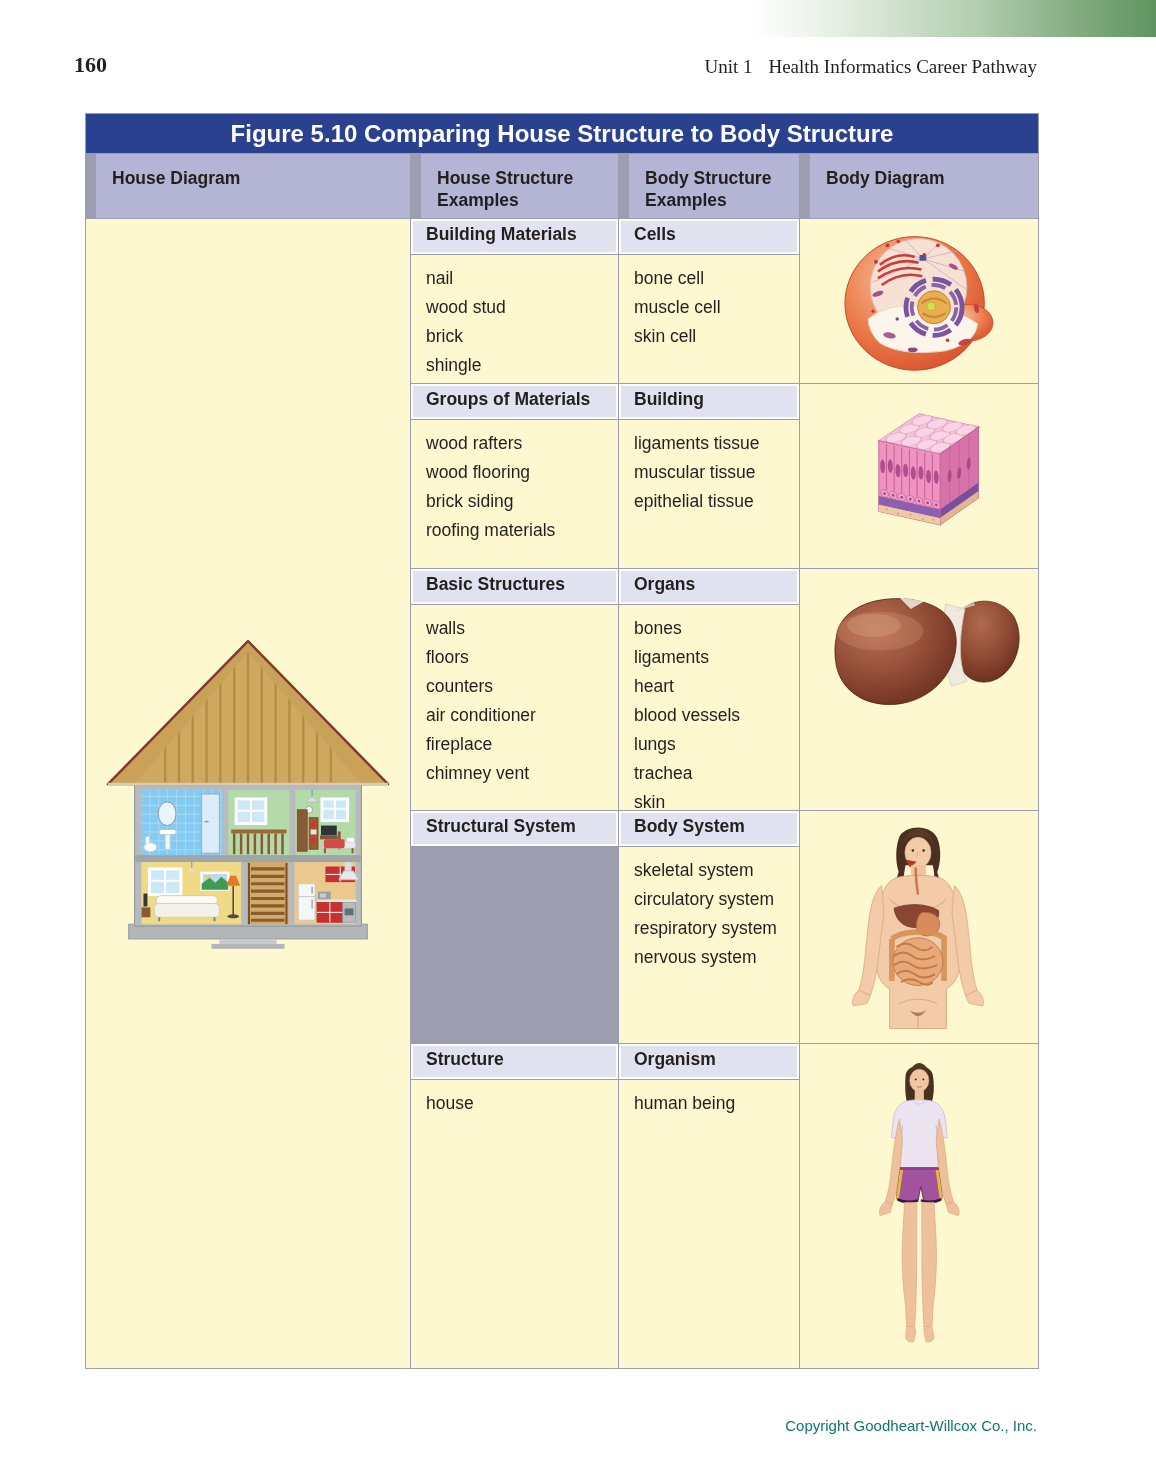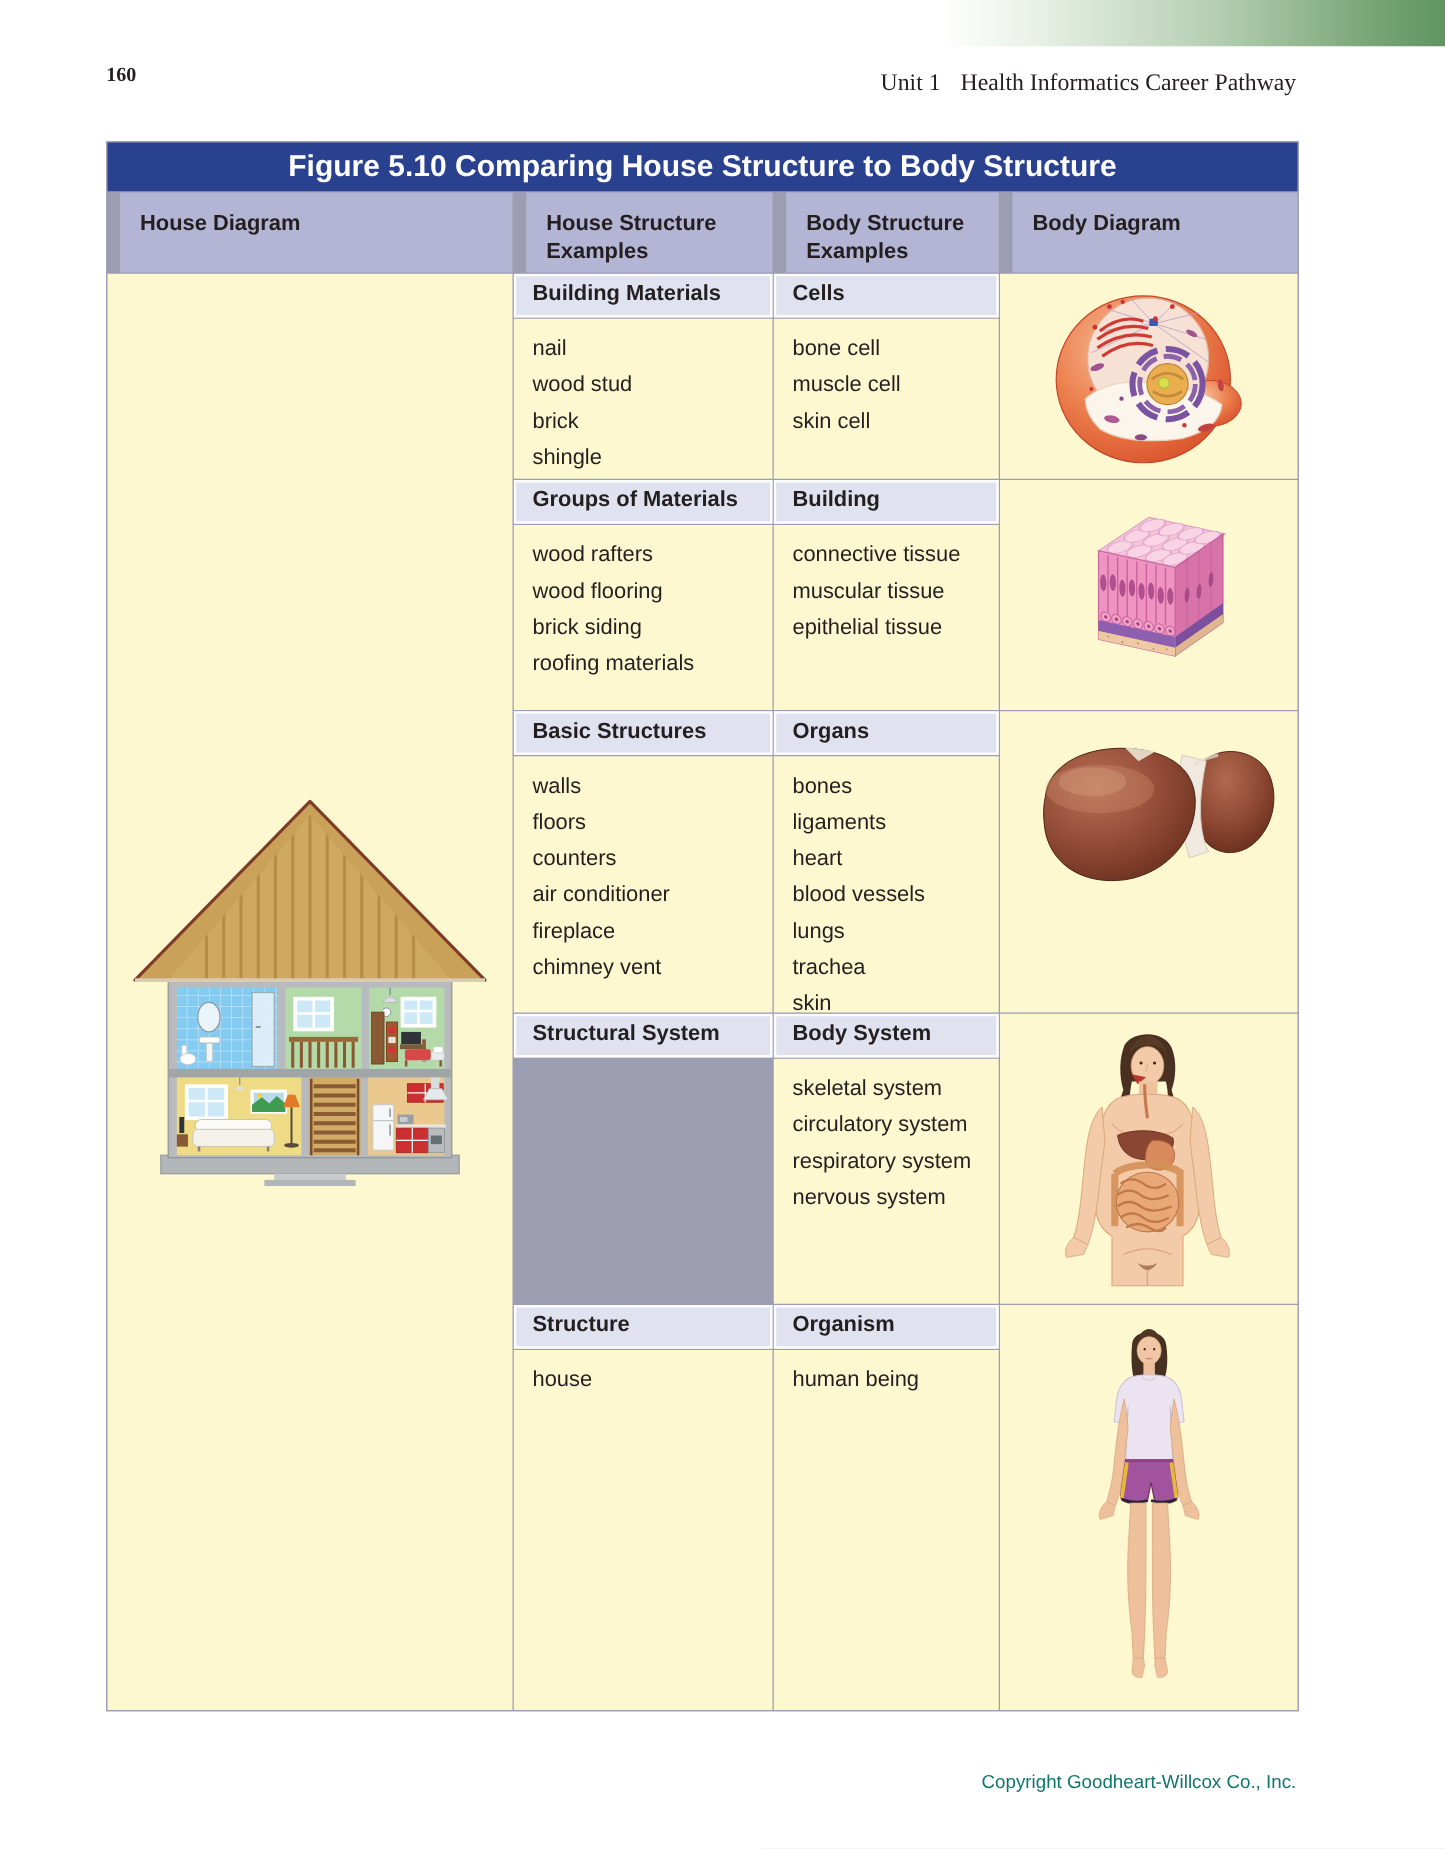--- a/index.html
+++ b/index.html
@@ -6,22 +6,22 @@
   body { background:#ffffff; }
   .page {
     position:relative; width:1156px; height:1479px; background:#fff;
     font-family:"Liberation Sans", sans-serif; color:#231f20; overflow:hidden;
   }
   .green-bar {
     position:absolute; top:0; left:752px; width:404px; height:37px;
     background:linear-gradient(90deg, rgba(255,255,255,0) 0%, #eaf2e8 18%, #b4ceb1 55%, #7aa678 85%, #5f9460 100%);
   }
   .page-number {
-    position:absolute; left:85px; top:52px;
-    font-family:"Liberation Serif", serif; font-weight:bold; font-size:16px;
+    position:absolute; left:74px; top:52px;
+    font-family:"Liberation Serif", serif; font-weight:bold; font-size:22px;
   }
   .running-head {
     position:absolute; right:119px; top:56px;
     font-family:"Liberation Serif", serif; font-size:19px; white-space:nowrap;
   }
   .running-head .unit-title { margin-left:16px; }
   .footer {
     position:absolute; right:119px; top:1417px; font-size:15px; color:#0f766e;
   }
   .fig-table {
@@ -235,21 +235,21 @@
           <circle cx="45" cy="88" r="1.6" fill="#cc3333"></circle>
       </svg>
     </div>
 
     <div class="c-sub" style="grid-column:2;grid-row:5">Groups of Materials</div>
     <div class="c-sub" style="grid-column:3;grid-row:5">Building</div>
     <div class="c-list" style="grid-column:2;grid-row:6">wood rafters
 wood flooring
 brick siding
 roofing materials</div>
-    <div class="c-list" style="grid-column:3;grid-row:6">connective tissue
+    <div class="c-list" style="grid-column:3;grid-row:6">ligaments tissue
 muscular tissue
 epithelial tissue</div>
     <div class="c-img" style="grid-row:5/7">
       <svg width="134" height="152" viewBox="0 0 140 158">
 
         <g transform="matrix(1 0.219 1 -0.667 28 42)">
           <rect width="64" height="42" fill="#f5c3da" stroke="#d795bc" stroke-width="1"></rect>
           <g fill="#f9d4e5" stroke="#e2a6c9" stroke-width="1">
             <circle cx="10" cy="8" r="7.5"></circle>
               <circle cx="26" cy="8" r="7.5"></circle>

